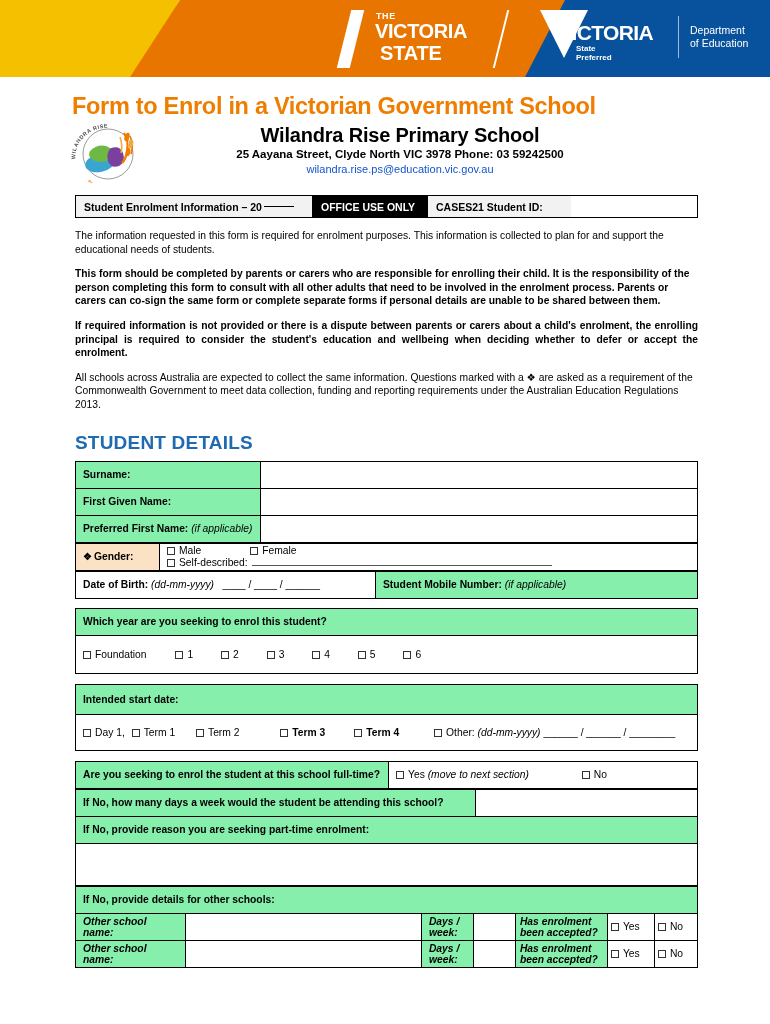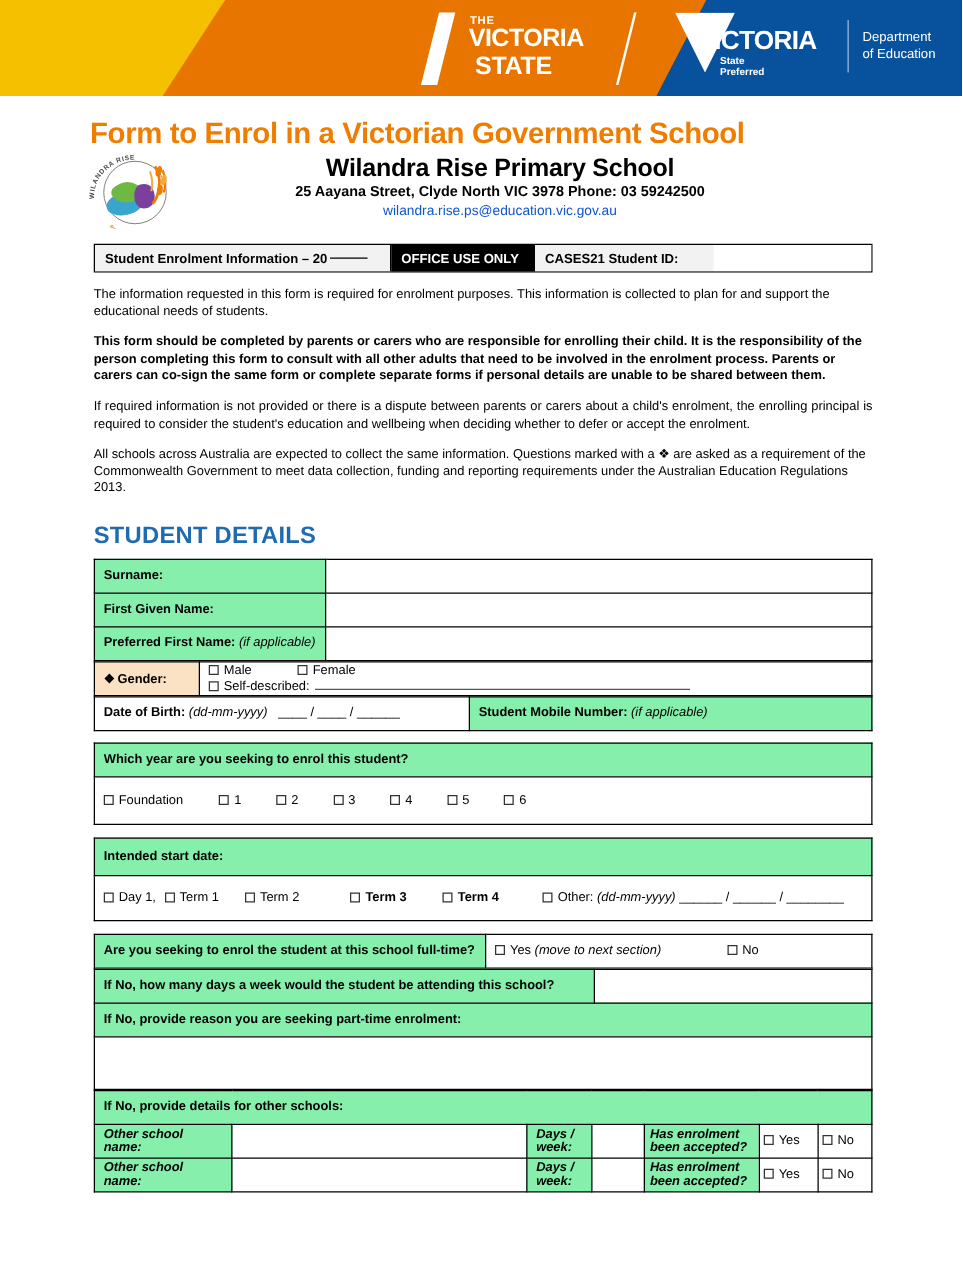--- a/index.html
+++ b/index.html
@@ -224,21 +224,21 @@
   .ob-fill { background: #ffffff; flex: 1; }
 
   
   p.body-text {
     font-size: 10.3px;
     line-height: 13.6px;
     margin: 11px 0 0 0;
     text-align: left;
   }
   p.body-text.bold { font-weight: bold; }
-  p.body-text.just { text-align: justify; }
+  p.body-text.just { text-align: justify; font-weight: bold; }
 
   
   h2.section-head {
     color: #1f6bb0;
     font-size: 19px;
     font-weight: bold;
     letter-spacing: 0.2px;
     margin: 20px 0 7px 0;
   }
 
@@ -396,21 +396,21 @@
 
   <table class="ftable" style="margin-top:-9px;">
     <colgroup>
         <col style="width:84px">
         <col style="width:auto">
       </colgroup>
     <tbody>
       <tr>
         <td class="peach tall"><span class="diamond">❖</span><span>Gender:</span></td>
         <td class="white tall">
-          <span class="opt" style="margin-right:34px"><span class="cb"></span><span>Male</span></span>
+          <span class="opt" style="margin-right:46px"><span class="cb"></span><span>Male</span></span>
           <span class="opt" style="margin-right:42px"><span class="cb"></span><span>Female</span></span>
           <span class="opt"><span class="cb"></span><span>Self-described:</span><span class="uline" style="width:300px;margin-left:4px"></span></span>
         </td>
       </tr>
     </tbody>
   </table>
 
   <table class="ftable" style="margin-top:-9px;">
     <colgroup>
         <col style="width:300px">

